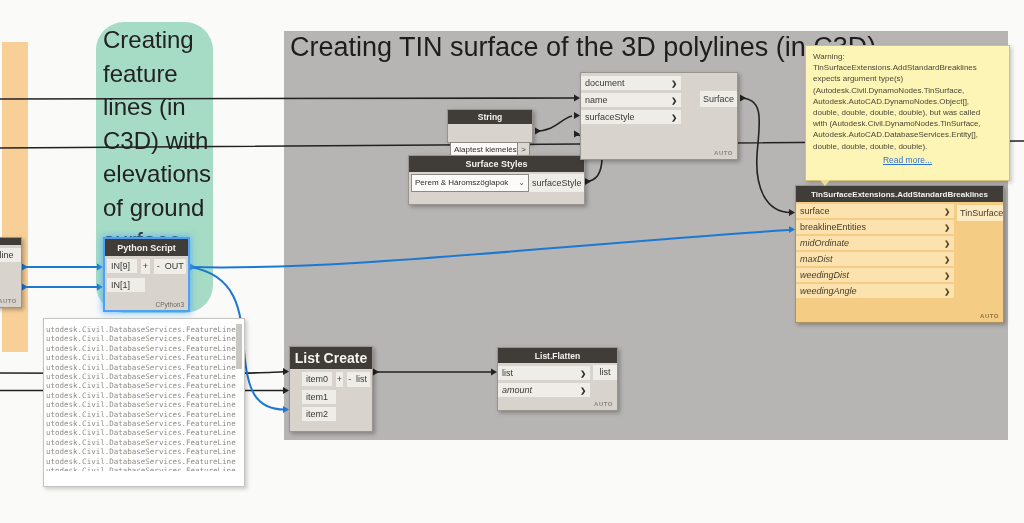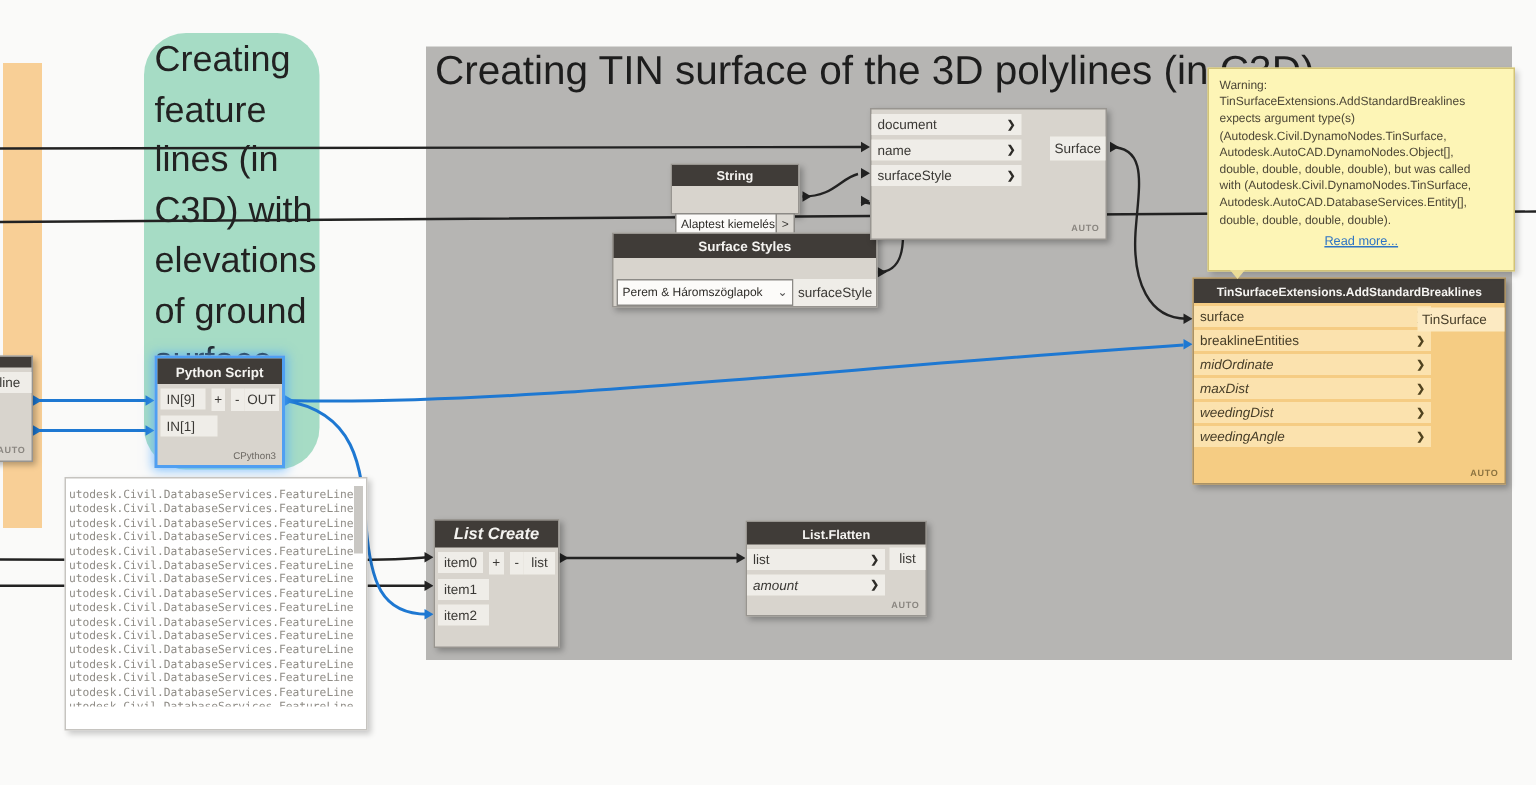--- a/index.html
+++ b/index.html
@@ -50,48 +50,48 @@
   #node-string { left:447px; top:109px; width:86px; height:34px; }
   #node-string .node-header { padding:2px; font-size:8.5px; }
   #node-string .body { display:flex; padding:18px 2px; }
   .strbox { flex:1; background:#fcfbf9; border:1px solid #8c8a86; font-size:8px; height:15px;
             line-height:13px; padding:0 3px; white-space:nowrap; overflow:hidden; color:#2e2c28;}
   .strport { width:12px; height:15px; background:#dcd9d3; border:1px solid #8c8a86; border-left:none;
              font-size:8px; line-height:13px; text-align:center; color:#3a3834; }
 
   #node-sstyles { left:408px; top:155px; width:177px; height:50px; }
   #node-sstyles .node-header { padding:3px; }
-  #node-sstyles .body { display:flex; padding:14px 0 0 2px;text-align:right; }
+  #node-sstyles .body { display:flex; padding:2px 0 0 2px;text-align:right; }
   .ddbox { width:118px; background:#fcfbf9; border:1px solid #8c8a86; font-size:8px; height:18px;
            line-height:16px; padding:0 3px; display:flex; justify-content:space-between; color:#2e2c28; white-space:nowrap;}
   .ddchev { font-size:8px; color:#555; }
   #node-sstyles .pout { position:static; margin-left:auto; width:55px; height:18px; line-height:18px; }
 
   #node-tinbyname { left:580px; top:72px; width:158px; height:88px; }
   #node-tinbyname .prow { width:100px; }
   #node-tinbyname .pout { right:0; top:18px; width:37px; }
 
   #node-listcreate { left:289px; top:346px; width:84px; height:86px; }
-  #node-listcreate .node-header { font-size:11px; padding:3px;font-style:italic; }
-  #node-listcreate .prow { width:34px; margin-left:2px; }
+  #node-listcreate .node-header { font-size:14px; padding:3px; }
+  #node-listcreate .prow { width:34px; margin-left:12px; }
   #node-listcreate .row1 { display:flex; }
   #node-listcreate .pout { position:static; margin-left:auto; margin-right:2px; margin-top:3px;
                            width:24px; height:15px; line-height:15px; text-align:center; }
 
   #node-listflatten { left:497px; top:347px; width:121px; height:64px; }
   #node-listflatten .node-header { font-size:8.5px; padding:2.5px;text-align:center; }
   #node-listflatten .prow { width:92px; }
   #node-listflatten .pout { right:0; top:17px; width:24px; height:15px; line-height:15px; text-align:center; }
 
   #node-breaklines { left:795px; top:185px; width:209px; height:138px; background:#f5cc83; border:1px solid #ab9264; }
   #node-breaklines .node-header { font-size:8px; padding:3.5px 1px; }
   #node-breaklines .prow { width:158px; background:#fbe2ae; color:#463d28; margin-top:2px; }
   #node-breaklines .prow:first-child { margin-top:3px; }
   #node-breaklines .chev { color:#50431f; }
-  #node-breaklines .pout { right:0; top:19px; width:58px; background:#fceac2; color:#463d28; }
+  #node-breaklines .pout { right:0; top:19px; width:46px; background:#fceac2; color:#463d28; }
   #node-breaklines .auto-tag { color:#8c7340; }
 
   
   #warning-box { position:absolute; left:805px; top:45px; width:205px; height:136px; z-index:20;
                  background:#fdf5b6; border:1px solid #d2c377; box-shadow:2px 2px 4px rgba(0,0,0,.2);
                  padding:5px 7px 0 7px; font-size:8px; line-height:11.2px; color:#4c4636; }
   #warning-text { white-space:pre-line; }
   .read-more { display:block; text-align:center; margin-top:3px; color:#2e74c4;
                text-decoration:underline; font-size:8.5px; }
   .notch { position:absolute; left:14px; bottom:-6px; width:0; height:0;

